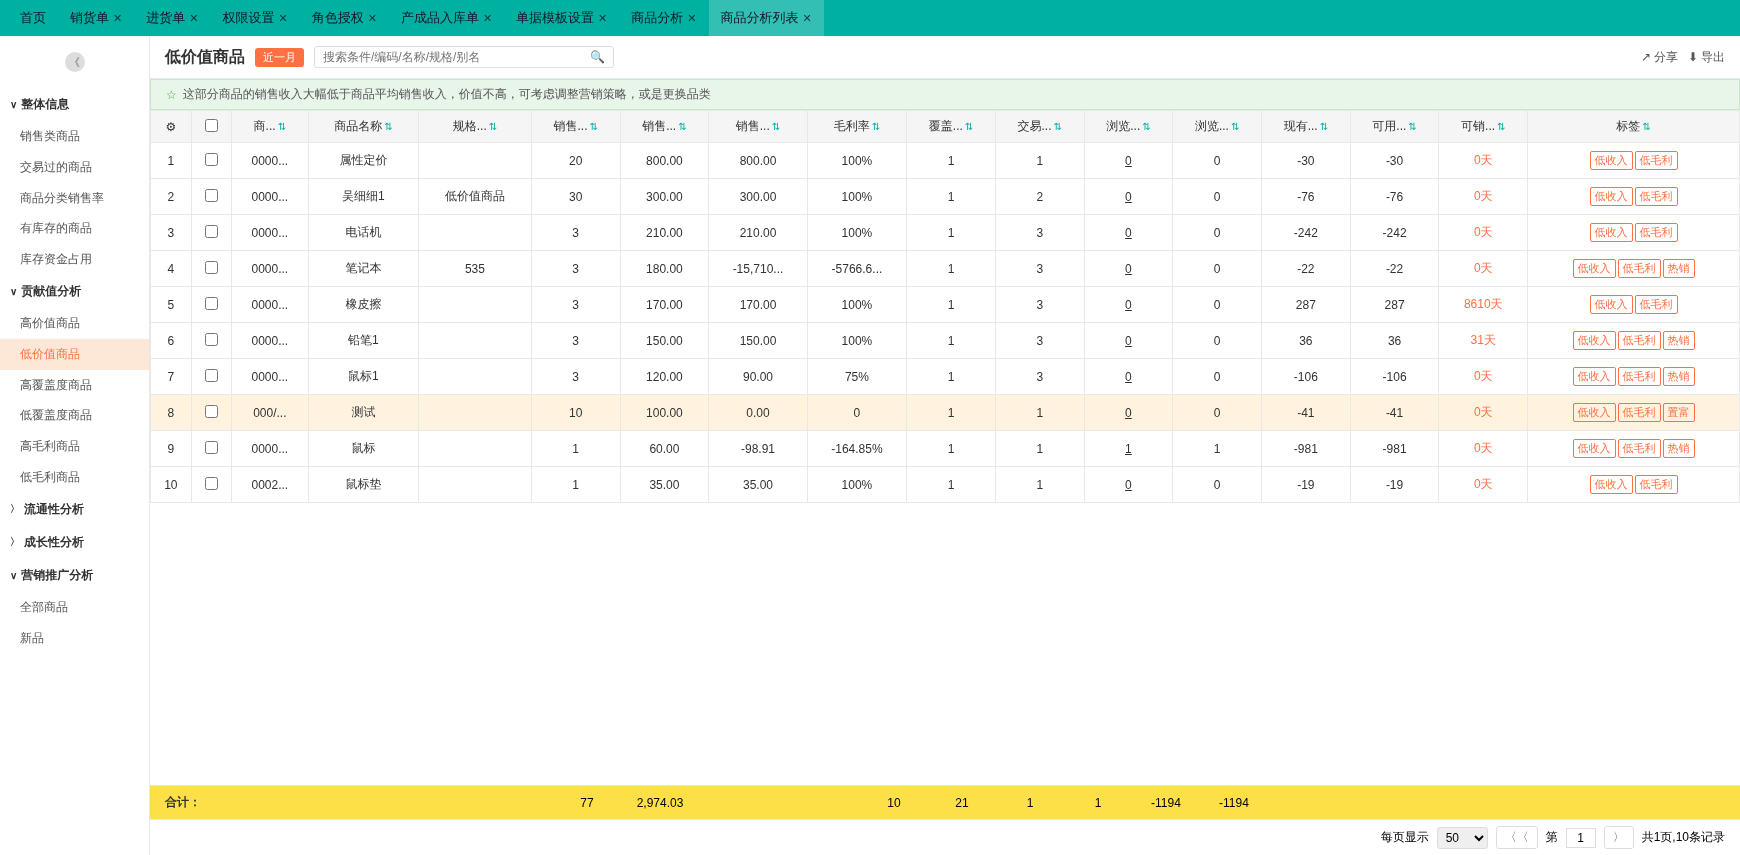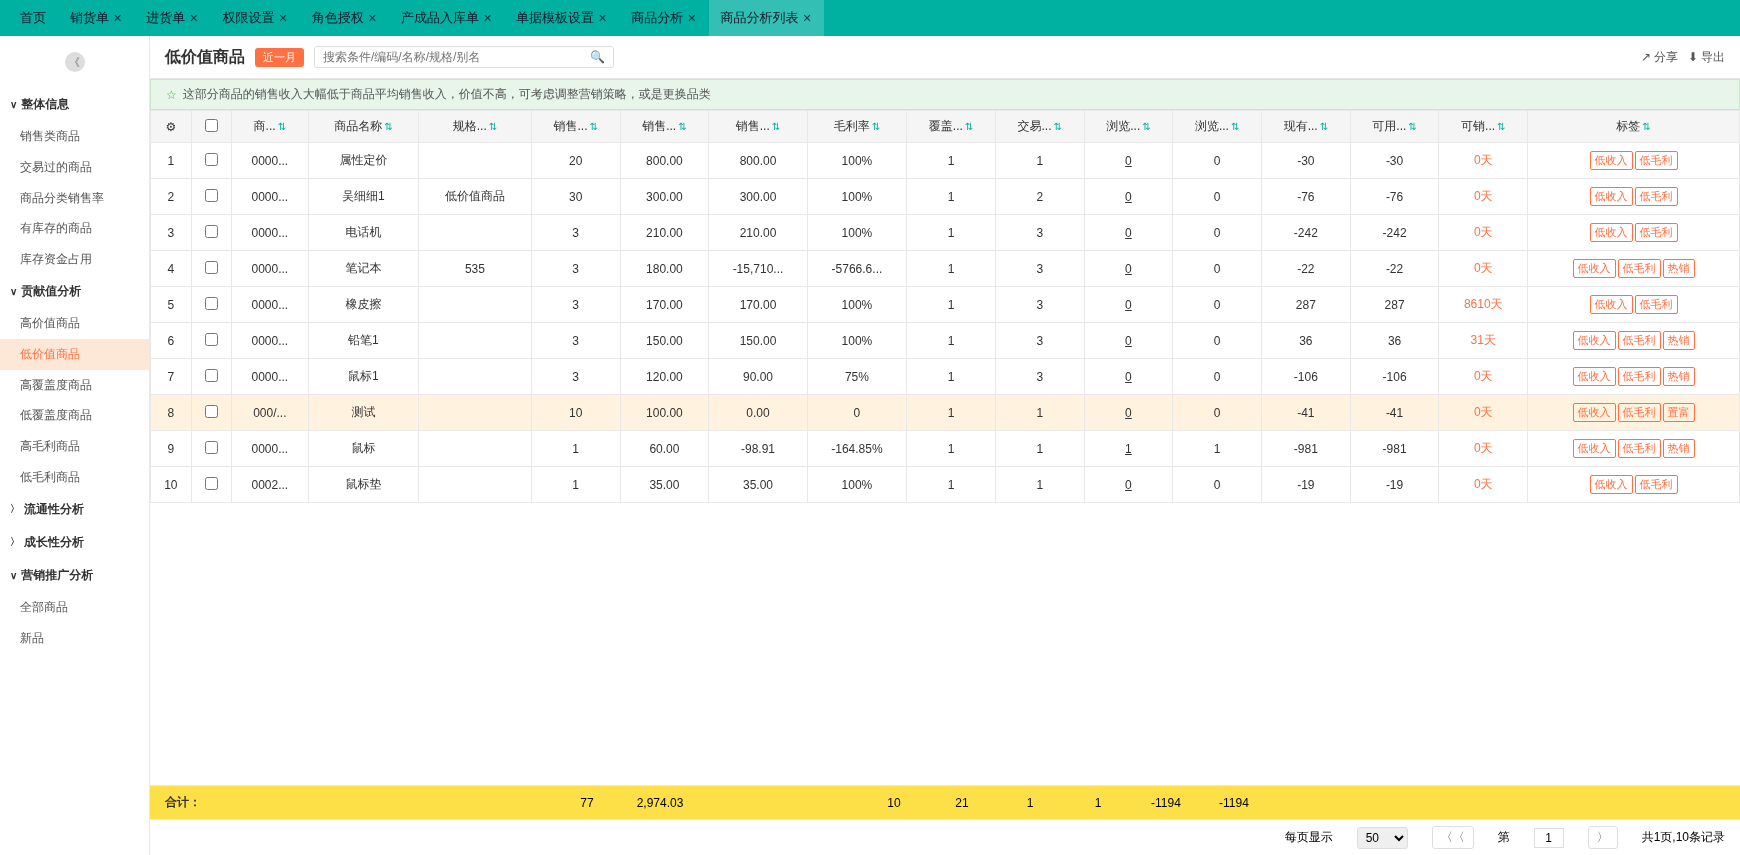--- a/index.html
+++ b/index.html
@@ -205,21 +205,21 @@
 
     
     .pagination-bar {
       display: flex;
       align-items: center;
       justify-content: flex-end;
       padding: 6px 15px;
       background: #fff;
       border-top: 1px solid #e8e8e8;
       flex-shrink: 0;
-      gap: 24px;
+      gap: 8px;
     }
     .pagination-bar select {
       border: 1px solid #ddd;
       padding: 2px 4px;
       border-radius: 3px;
     }
     .pagination-btn {
       border: 1px solid #ddd;
       background: #fff;
       padding: 2px 8px;

